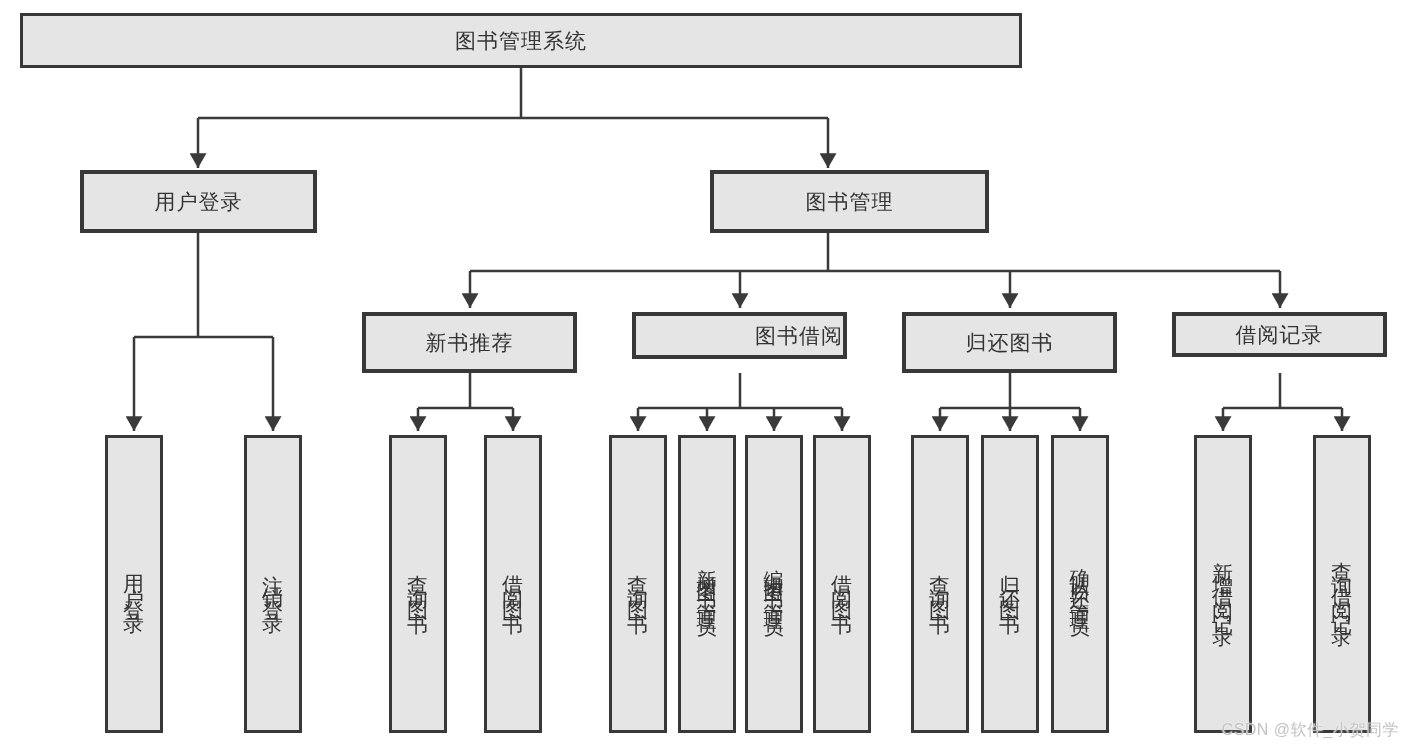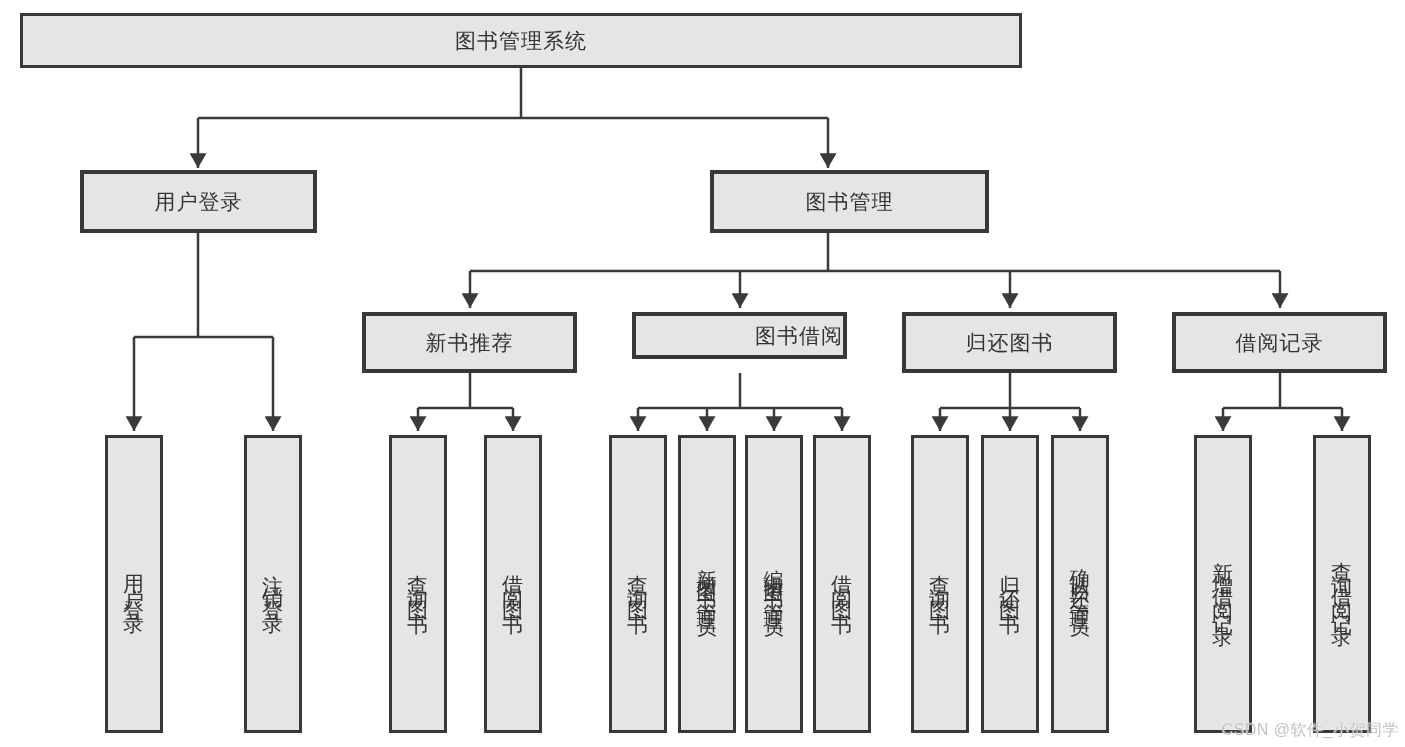--- a/index.html
+++ b/index.html
@@ -100,21 +100,21 @@
 
   <div class="box lvl3" style="left:362px;top:312px;width:215px;height:61px;">
     <span>新书推荐</span>
   </div>
   <div class="box lvl3" style="left:632px;top:312px;width:215px;height:47px;justify-content:flex-end;">
     <span>图书借阅</span>
   </div>
   <div class="box lvl3" style="left:902px;top:312px;width:215px;height:61px;">
     <span>归还图书</span>
   </div>
-  <div class="box lvl3" style="left:1172px;top:312px;width:215px;height:61px;">
+  <div class="box lvl3" style="left:1172px;top:312px;width:215px;height:45px;">
     <span>借阅记录</span>
   </div>
 
   <div class="box leaf" style="left:105px;">
     <span class="vtxt">用户登录</span>
   </div>
   <div class="box leaf" style="left:244px;">
     <span class="vtxt">注销登录</span>
   </div>
 

